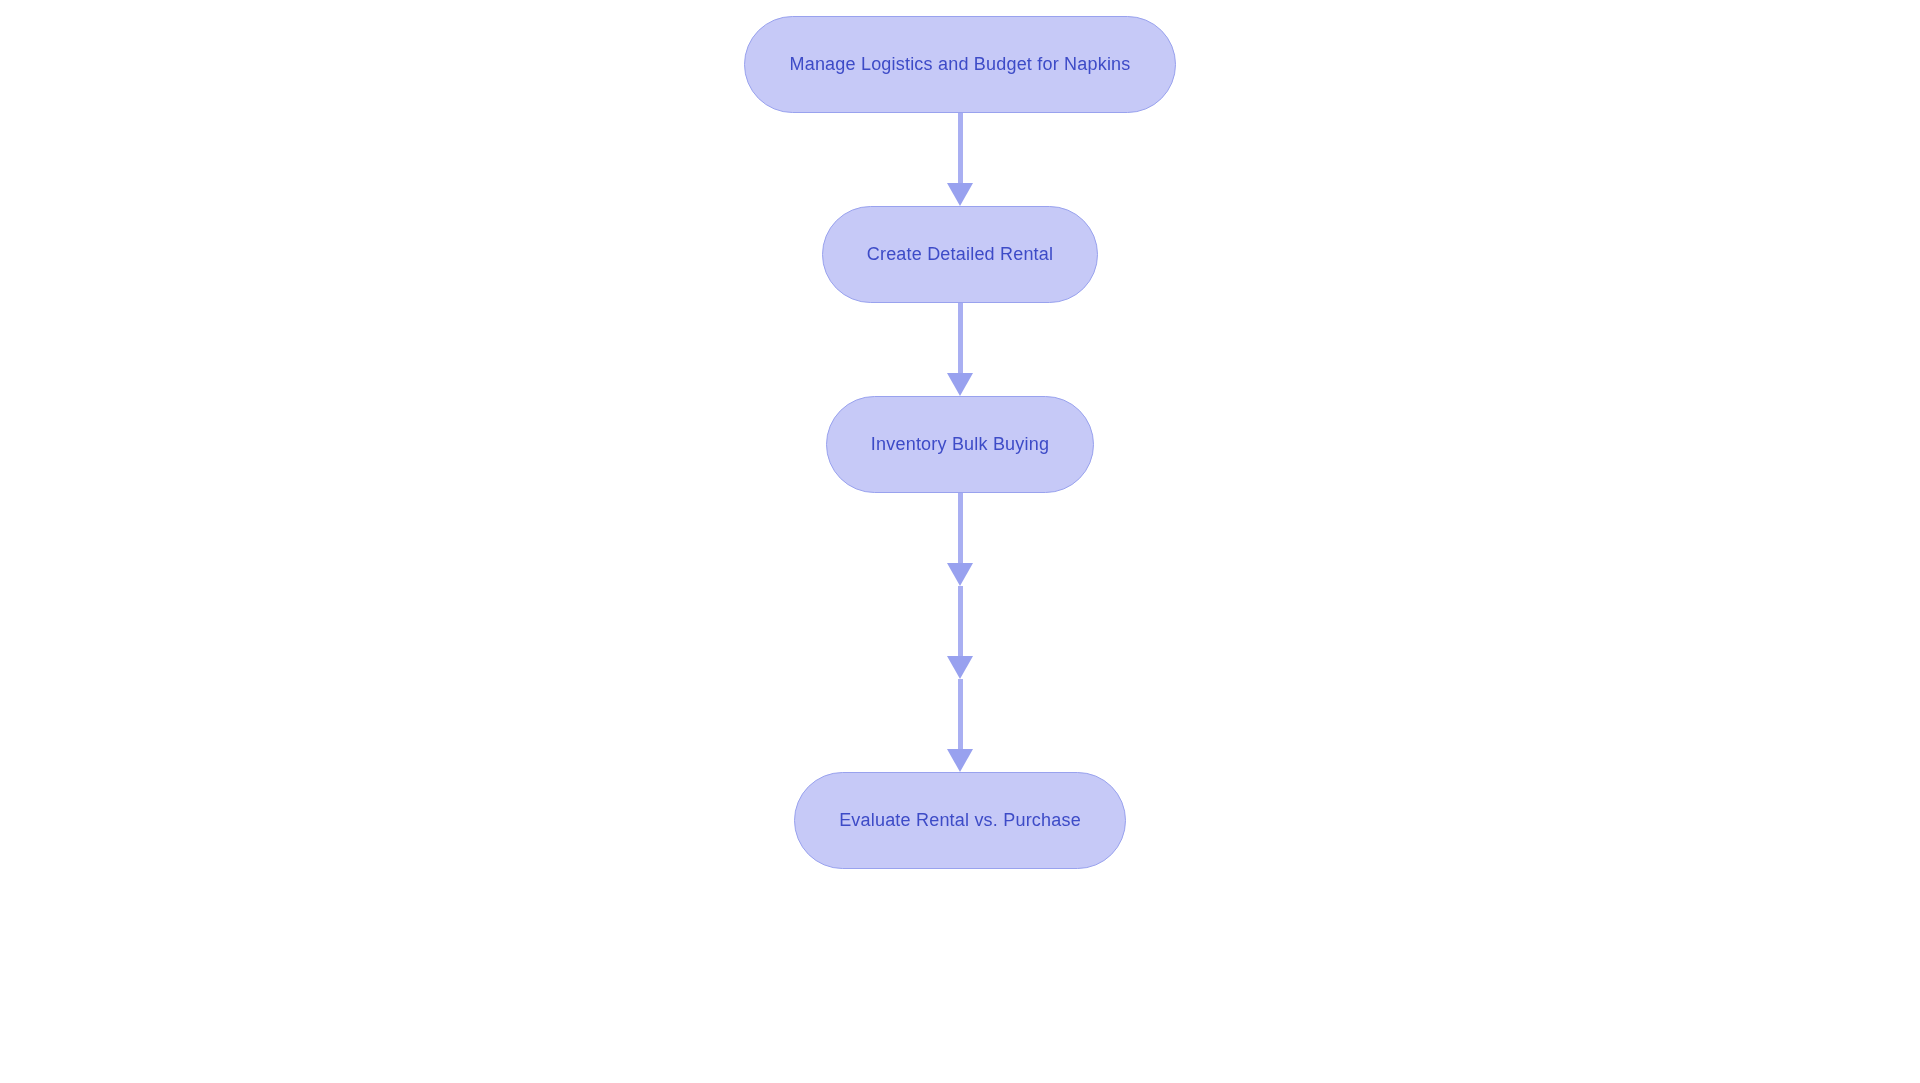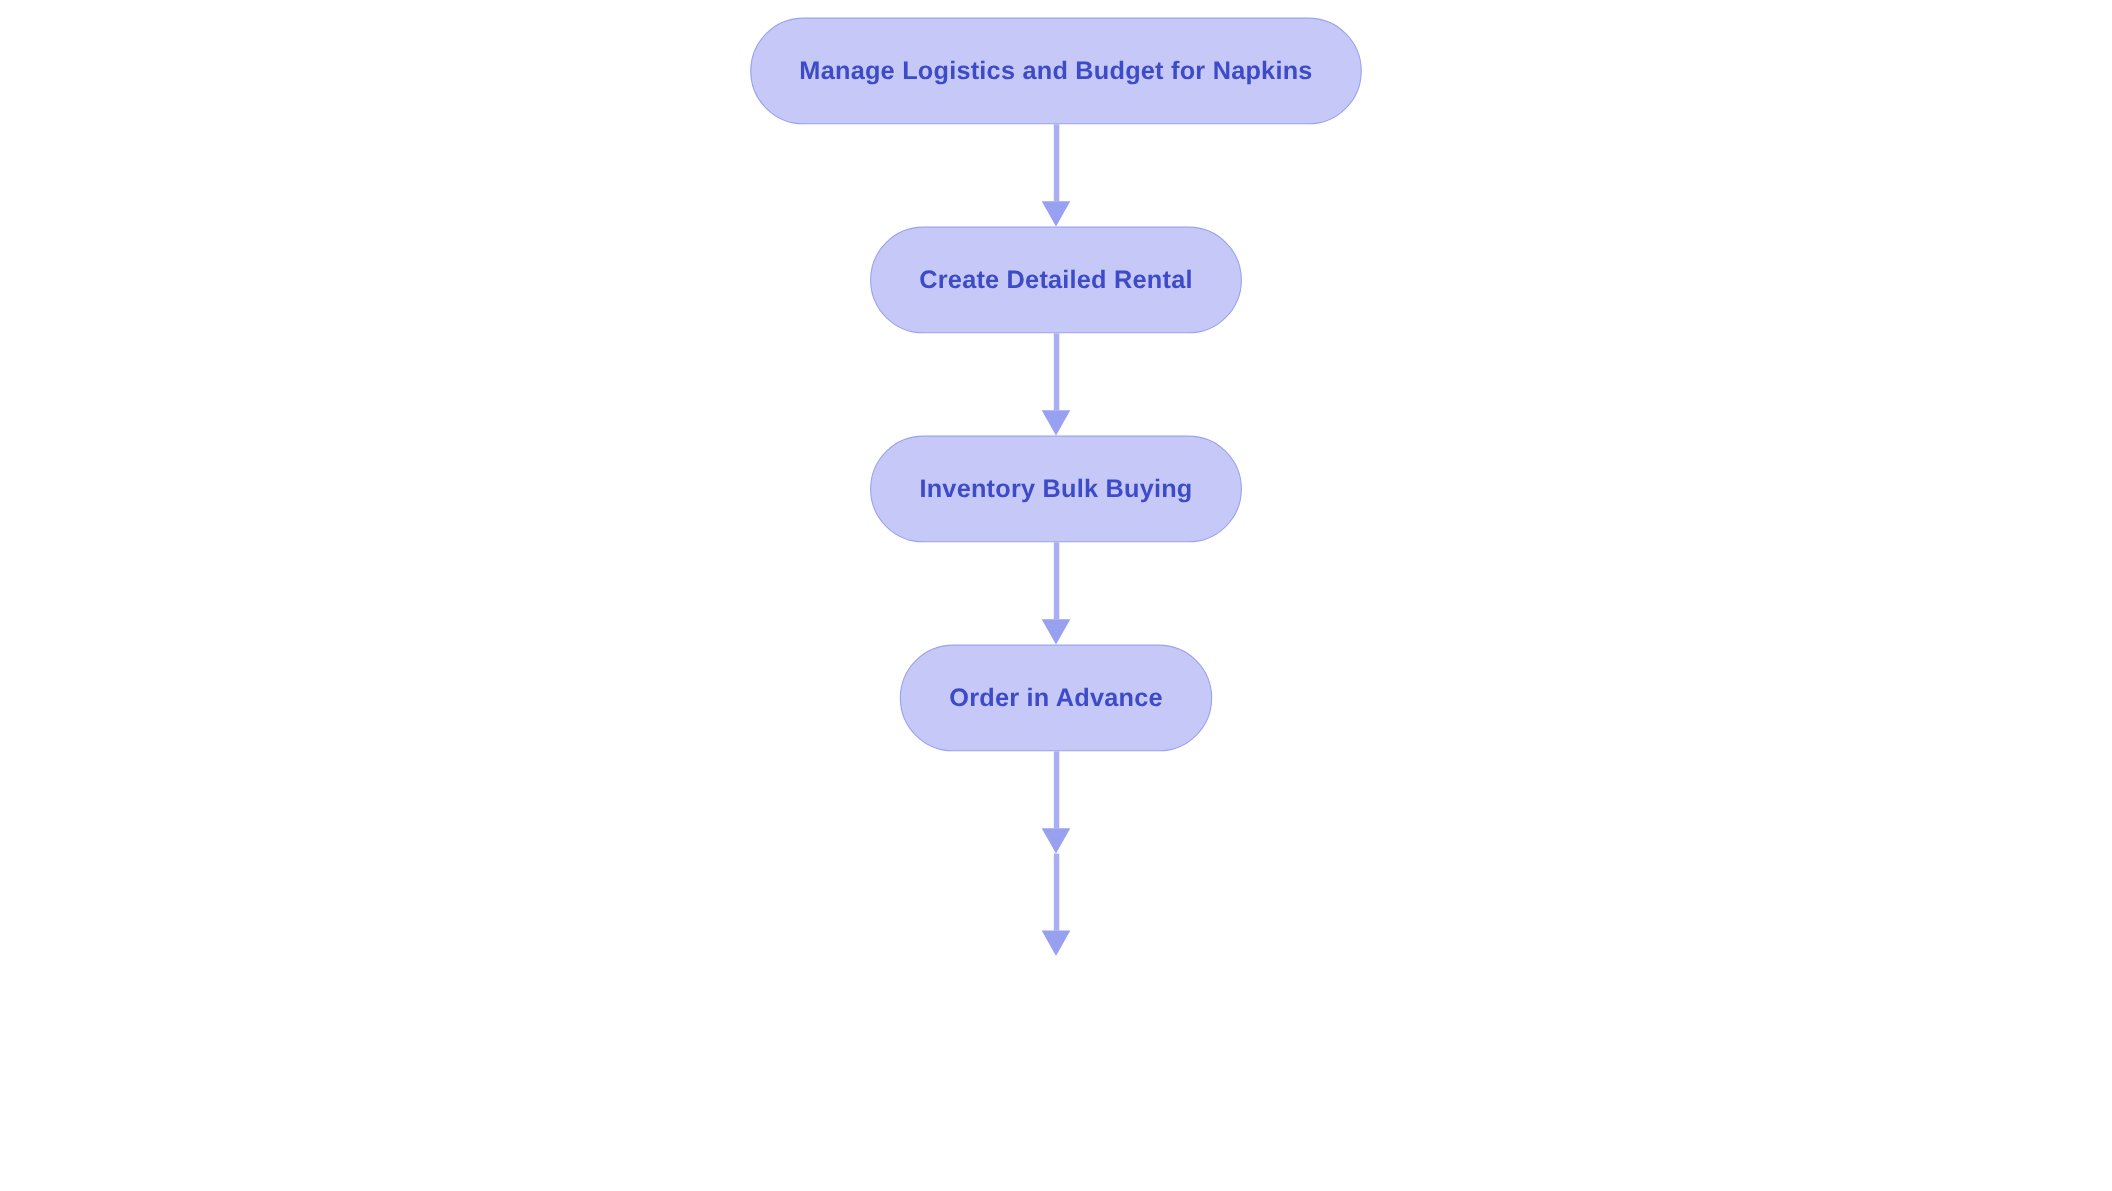--- a/index.html
+++ b/index.html
@@ -32,22 +32,22 @@
     padding: 0 44px;
     display: flex;
     align-items: center;
     justify-content: center;
     background: var(--node-fill);
     border: 1.5px solid var(--node-border);
     border-radius: 48.5px;
     flex: 0 0 auto;
   }
   .node-label {
-    font-size: 23px;
-    font-weight: 700;
+    font-size: 18px;
+    font-weight: 400;
     color: var(--node-text);
     white-space: nowrap;
     letter-spacing: 0.2px;
   }
   .arrow {
     height: 93px;
     display: flex;
     flex-direction: column;
     align-items: center;
     flex: 0 0 auto;
@@ -90,29 +90,29 @@
 
   <div class="node">
     <span class="node-label">Inventory Bulk Buying</span>
   </div>
 
   <div class="arrow">
     <div class="arrow-stem"></div>
     <div class="arrow-head"></div>
   </div>
 
-  <div class="node">
-    <span class="node-label">Order in Advance</span>
-  </div>
 
   <div class="arrow">
     <div class="arrow-stem"></div>
     <div class="arrow-head"></div>
   </div>
 
 
   <div class="arrow">
     <div class="arrow-stem"></div>
     <div class="arrow-head"></div>
   </div>
 
+  <div class="node">
+    <span class="node-label">Evaluate Rental vs. Purchase</span>
+  </div>
 
 </div>
 
 </body></html>

